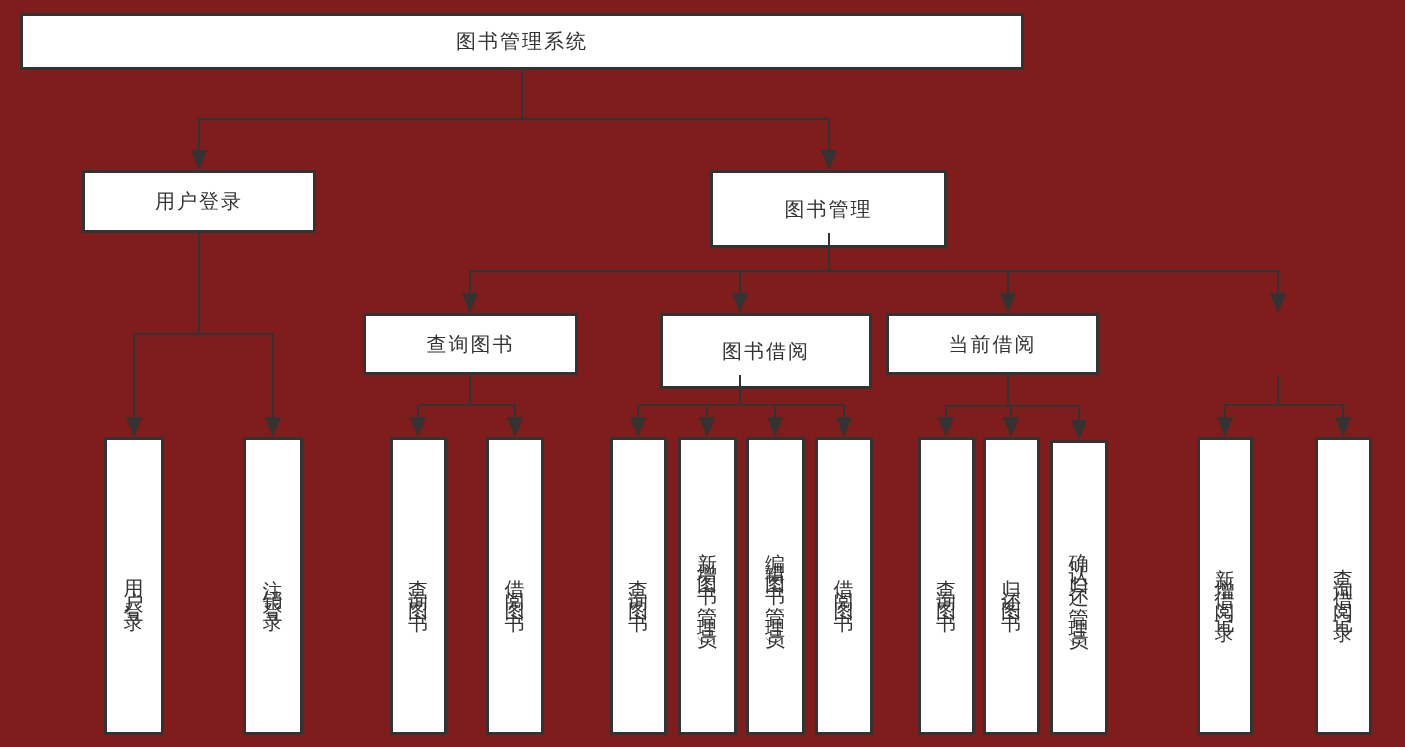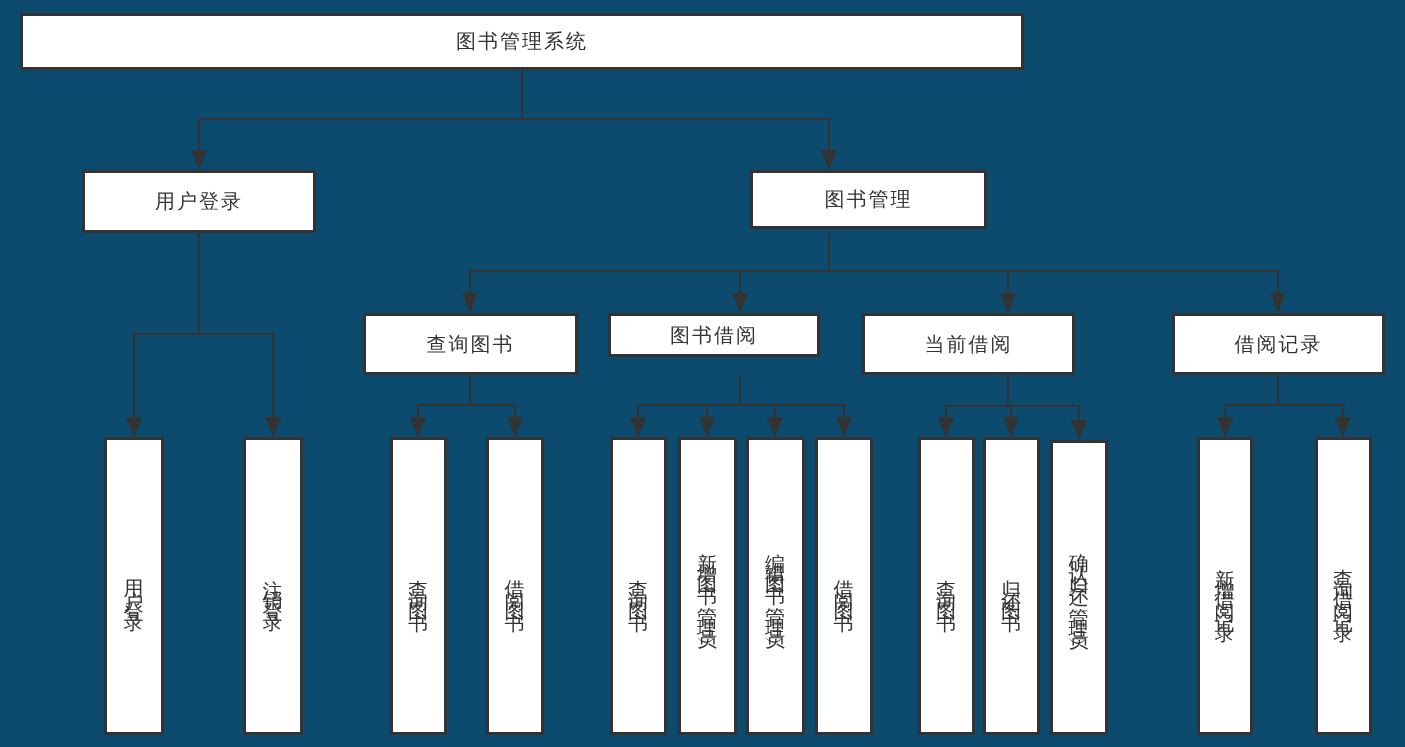--- a/index.html
+++ b/index.html
@@ -1,20 +1,20 @@
 <!DOCTYPE html>
 <html><head>
 <meta charset="utf-8">
 <style>
   html, body { margin: 0; padding: 0; background: #ffffff; }
   .canvas {
     position: relative;
     width: 1405px;
     height: 747px;
-    background: #0c4a6e;
+    background: #7f1d1d;
     font-family: "Liberation Sans", "DejaVu Sans", sans-serif;
     color: #333333;
     overflow: hidden;
   }
   
   .node {
     position: absolute;
     box-sizing: border-box;
     border: 3px solid #333333;
     background: #ffffff;
@@ -80,21 +80,21 @@
   <div class="line" style="left:521px; top:70px; width:2px; height:50px;"></div>
   <div class="line" style="left:198px; top:118px; width:632px; height:2px;"></div>
   <div class="line" style="left:198px; top:118px; width:2px; height:34px;"></div>
   <div class="arrow" style="left:191px; top:150px;"></div>
   <div class="line" style="left:828px; top:118px; width:2px; height:34px;"></div>
   <div class="arrow" style="left:821px; top:150px;"></div>
 
   <div class="node" style="left:82px; top:170px; width:234px; height:63px;">
     <span>用户登录</span>
   </div>
-  <div class="node" style="left:710px; top:170px; width:237px; height:59px;margin-left:40px;">
+  <div class="node" style="left:710px; top:170px; width:237px; height:78px;">
     <span>图书管理</span>
   </div>
 
   <div class="line" style="left:198px; top:233px; width:2px; height:102px;"></div>
   <div class="line" style="left:133px; top:333px; width:141px; height:2px;"></div>
   <div class="line" style="left:133px; top:333px; width:2px; height:88px;"></div>
   <div class="arrow" style="left:126px; top:417px;"></div>
   <div class="line" style="left:272px; top:333px; width:2px; height:88px;"></div>
   <div class="arrow" style="left:265px; top:417px;"></div>
 
@@ -105,28 +105,25 @@
   <div class="line" style="left:739px; top:270px; width:2px; height:25px;"></div>
   <div class="arrow" style="left:732px; top:293px;"></div>
   <div class="line" style="left:1007px; top:270px; width:2px; height:25px;"></div>
   <div class="arrow" style="left:1000px; top:293px;"></div>
   <div class="line" style="left:1277px; top:270px; width:2px; height:25px;"></div>
   <div class="arrow" style="left:1270px; top:293px;"></div>
 
   <div class="node" style="left:363px; top:313px; width:215px; height:62px;">
     <span>查询图书</span>
   </div>
-  <div class="node" style="left:608px; top:313px; width:212px; height:44px;">
+  <div class="node" style="left:660px; top:313px; width:212px; height:76px;">
     <span>图书借阅</span>
   </div>
-  <div class="node" style="left:862px; top:313px; width:213px; height:62px;">
+  <div class="node" style="left:886px; top:313px; width:213px; height:62px;">
     <span>当前借阅</span>
-  </div>
-  <div class="node" style="left:1172px; top:313px; width:213px; height:62px;">
-    <span>借阅记录</span>
   </div>
 
   <div class="line" style="left:469px; top:375px; width:2px; height:31px;"></div>
   <div class="line" style="left:417px; top:404px; width:99px; height:2px;"></div>
   <div class="line" style="left:417px; top:404px; width:2px; height:17px;"></div>
   <div class="arrow" style="left:410px; top:417px;"></div>
   <div class="line" style="left:514px; top:404px; width:2px; height:17px;"></div>
   <div class="arrow" style="left:507px; top:417px;"></div>
 
   <div class="line" style="left:739px; top:375px; width:2px; height:31px;"></div>

